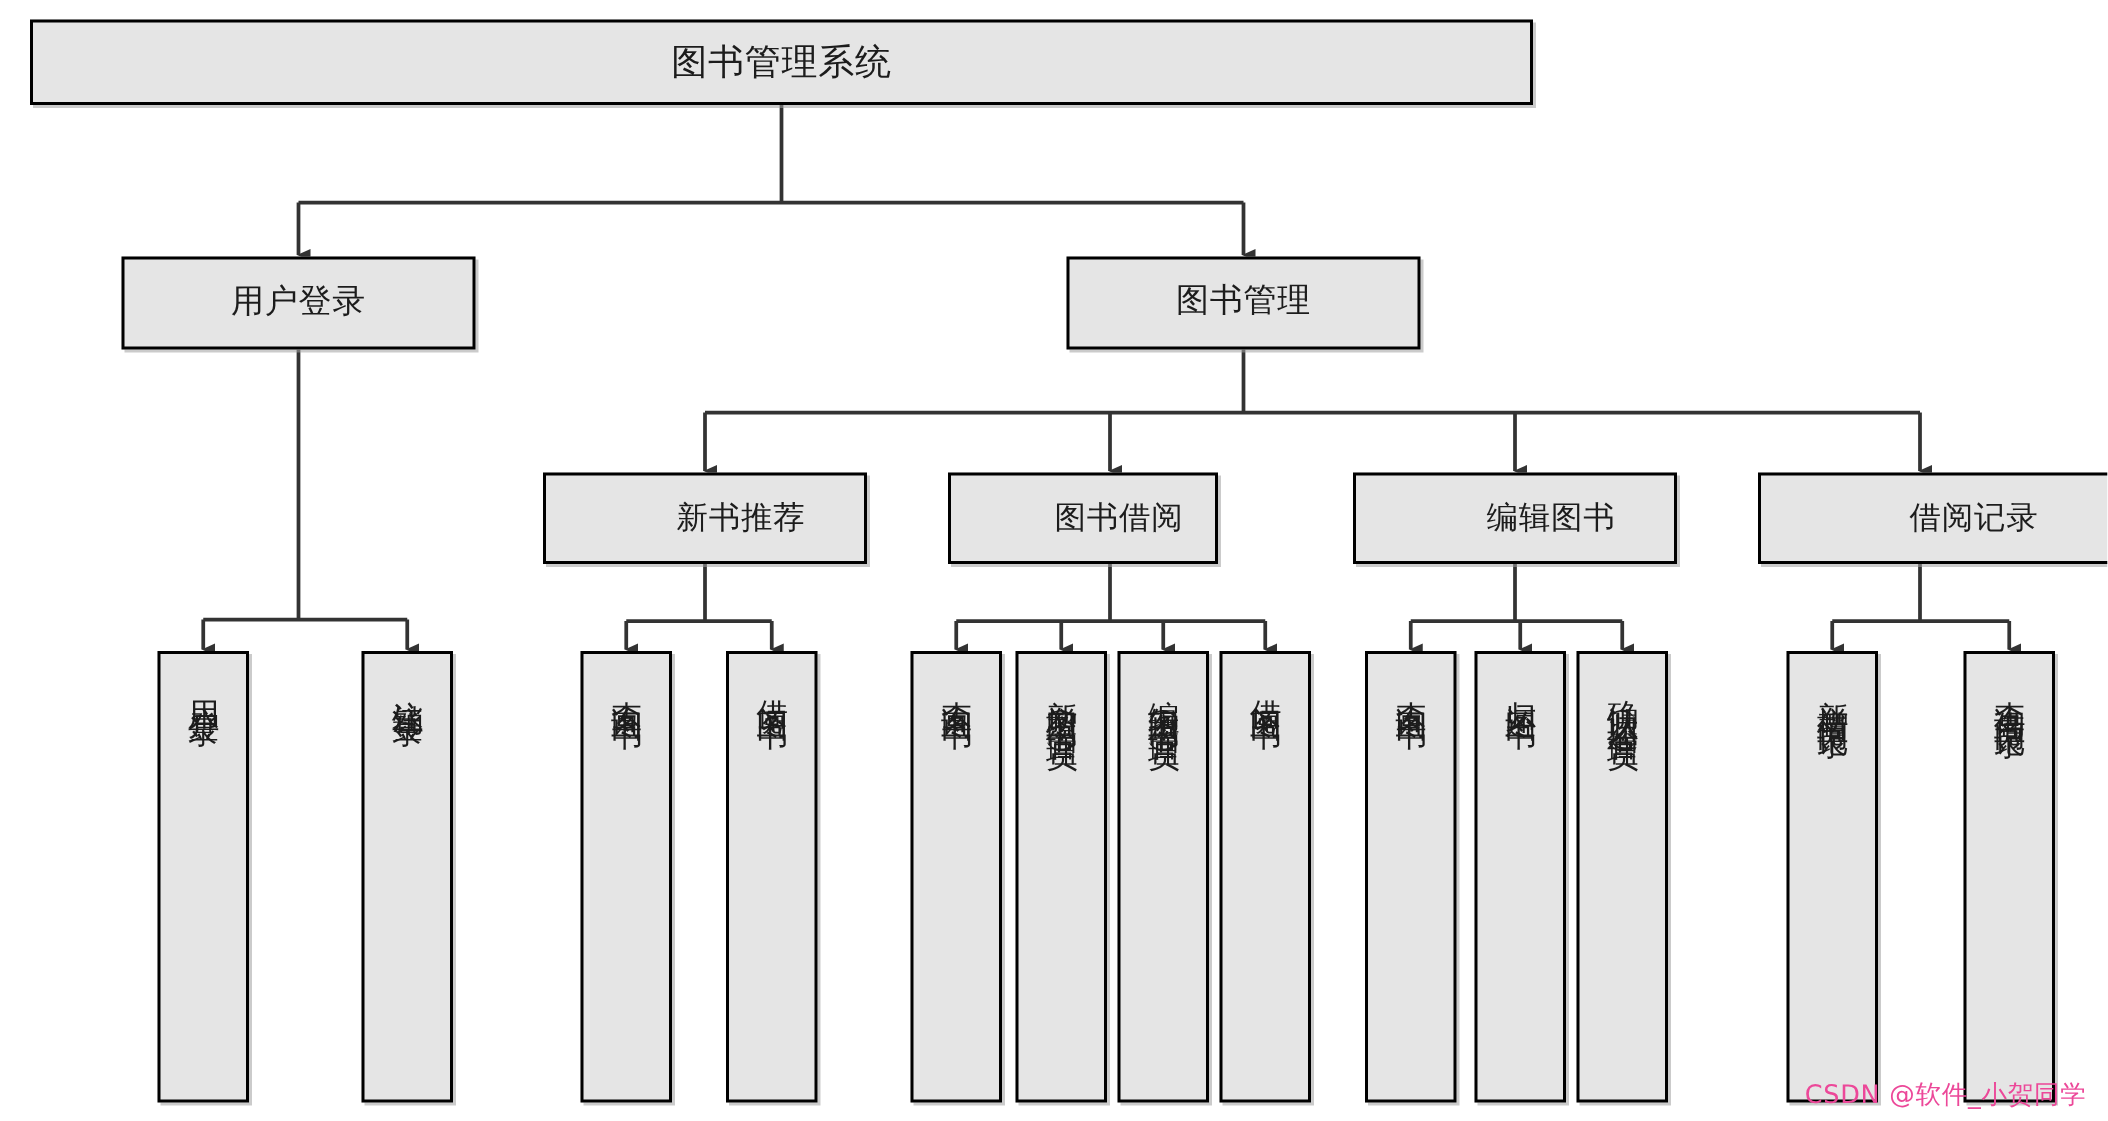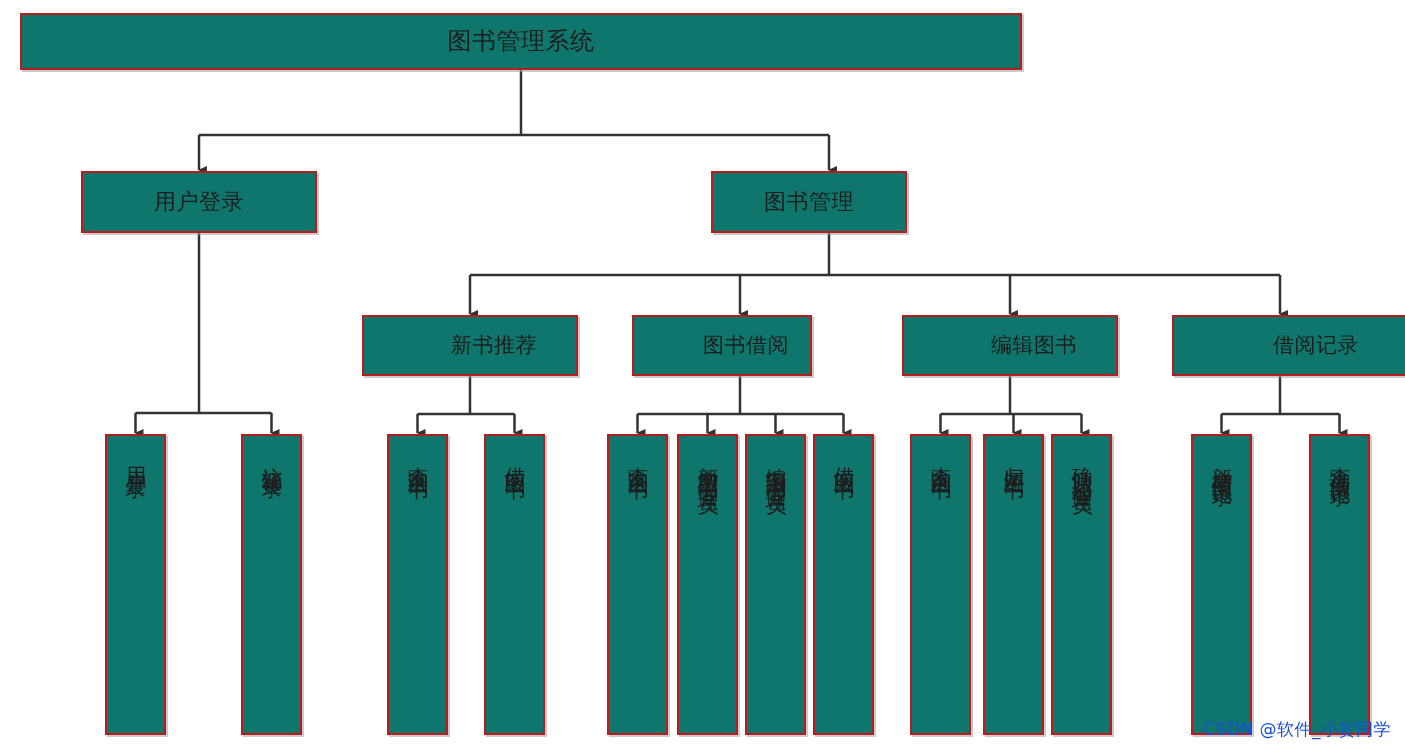--- a/index.html
+++ b/index.html
@@ -21,22 +21,22 @@
     position: absolute;
     left: 0;
     top: 0;
     width: 1405px;
     height: 747px;
     pointer-events: none;
   }
   .node {
     position: absolute;
     box-sizing: border-box;
-    background: #0f766e;
-    border: 2px solid #b91c1c;
+    background: #e5e5e5;
+    border: 2px solid #000000;
     box-shadow: 2px 2px 0px rgba(160,160,160,0.55);
     display: flex;
     align-items: center;
     justify-content: center;
     z-index: 2;
   }
   .node-label {
     color: #1c1c1c;
     text-align: center;
     line-height: 1.18;
@@ -55,21 +55,21 @@
     writing-mode: vertical-rl;
     text-orientation: upright;
     letter-spacing: 4px;
     white-space: nowrap;
   }
   #watermark {
     position: absolute;
     right: 14px;
     bottom: 6px;
     font-size: 17px;
-    color: #1d4ed8;
+    color: #ec4899;
     z-index: 5;
     white-space: nowrap;
     letter-spacing: 0.5px;
   }
 </style>
 </head>
 <body>
 
 <div id="diagram-root">
 
@@ -116,21 +116,21 @@
       </g>
   </svg>
 
   <div id="nodes-layer">
       <div class="node level-1" style="left: 20px; top: 13px; width: 1002px; height: 57px;">
         <span class="node-label">图书管理系统</span>
       </div>
       <div class="node level-2" style="left: 81px; top: 171px; width: 236px; height: 62px;">
         <span class="node-label">用户登录</span>
       </div>
-      <div class="node level-2" style="left: 711px; top: 171px; width: 196px; height: 62px;">
+      <div class="node level-2" style="left: 711px; top: 171px; width: 236px; height: 62px; font-family: Liberation Mono, monospace;">
         <span class="node-label">图书管理</span>
       </div>
       <div class="node level-3" style="left: 362px; top: 315px; width: 216px; height: 61px;">
         <span class="node-label">新书推荐</span>
       </div>
       <div class="node level-3" style="left: 632px; top: 315px; width: 180px; height: 61px;">
         <span class="node-label">图书借阅</span>
       </div>
       <div class="node level-3" style="left: 902px; top: 315px; width: 216px; height: 61px;">
         <span class="node-label">编辑图书</span>

